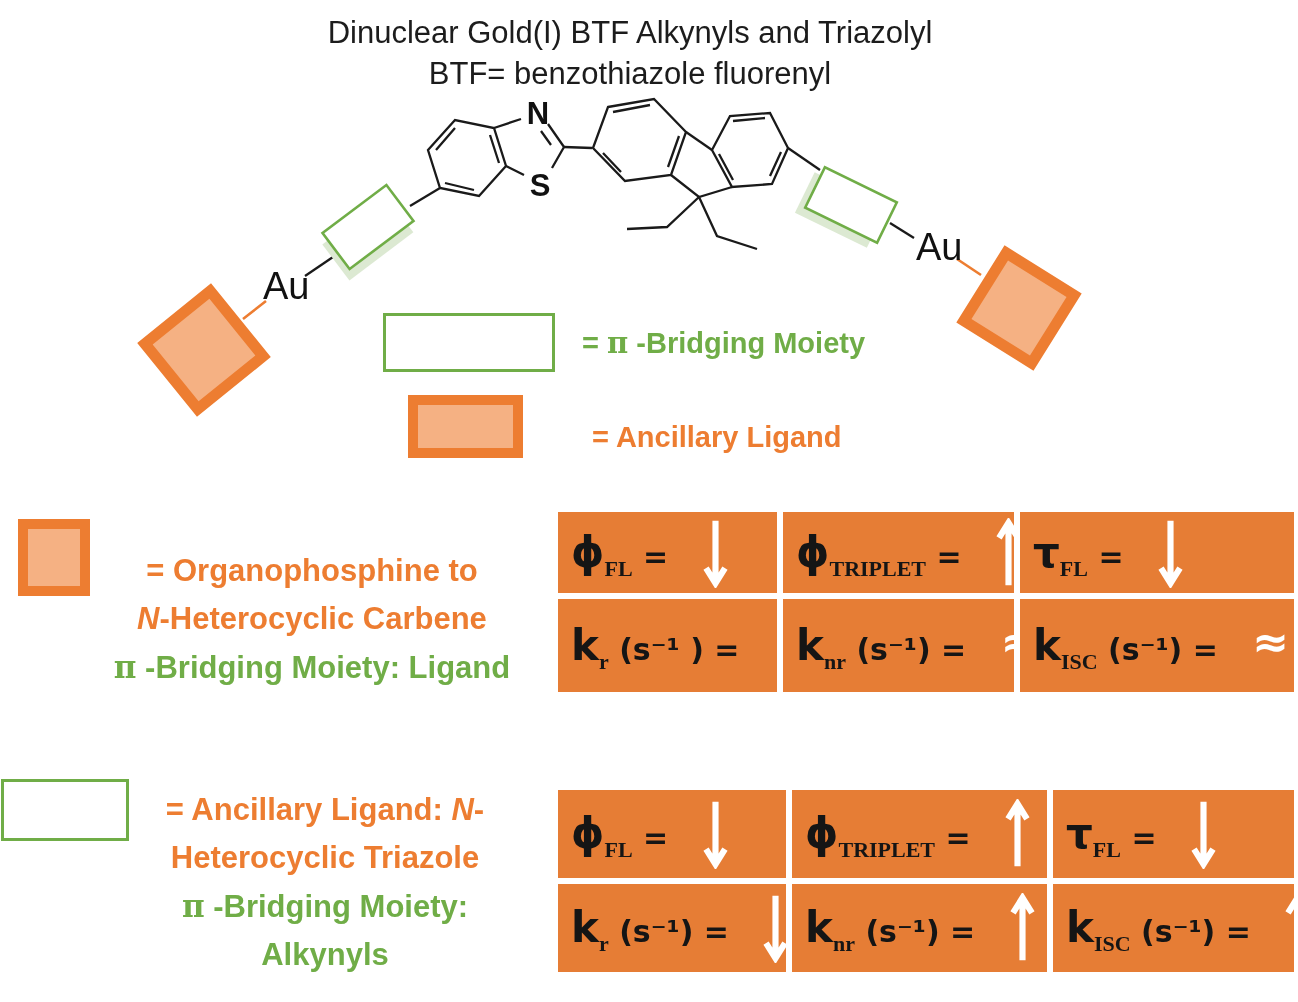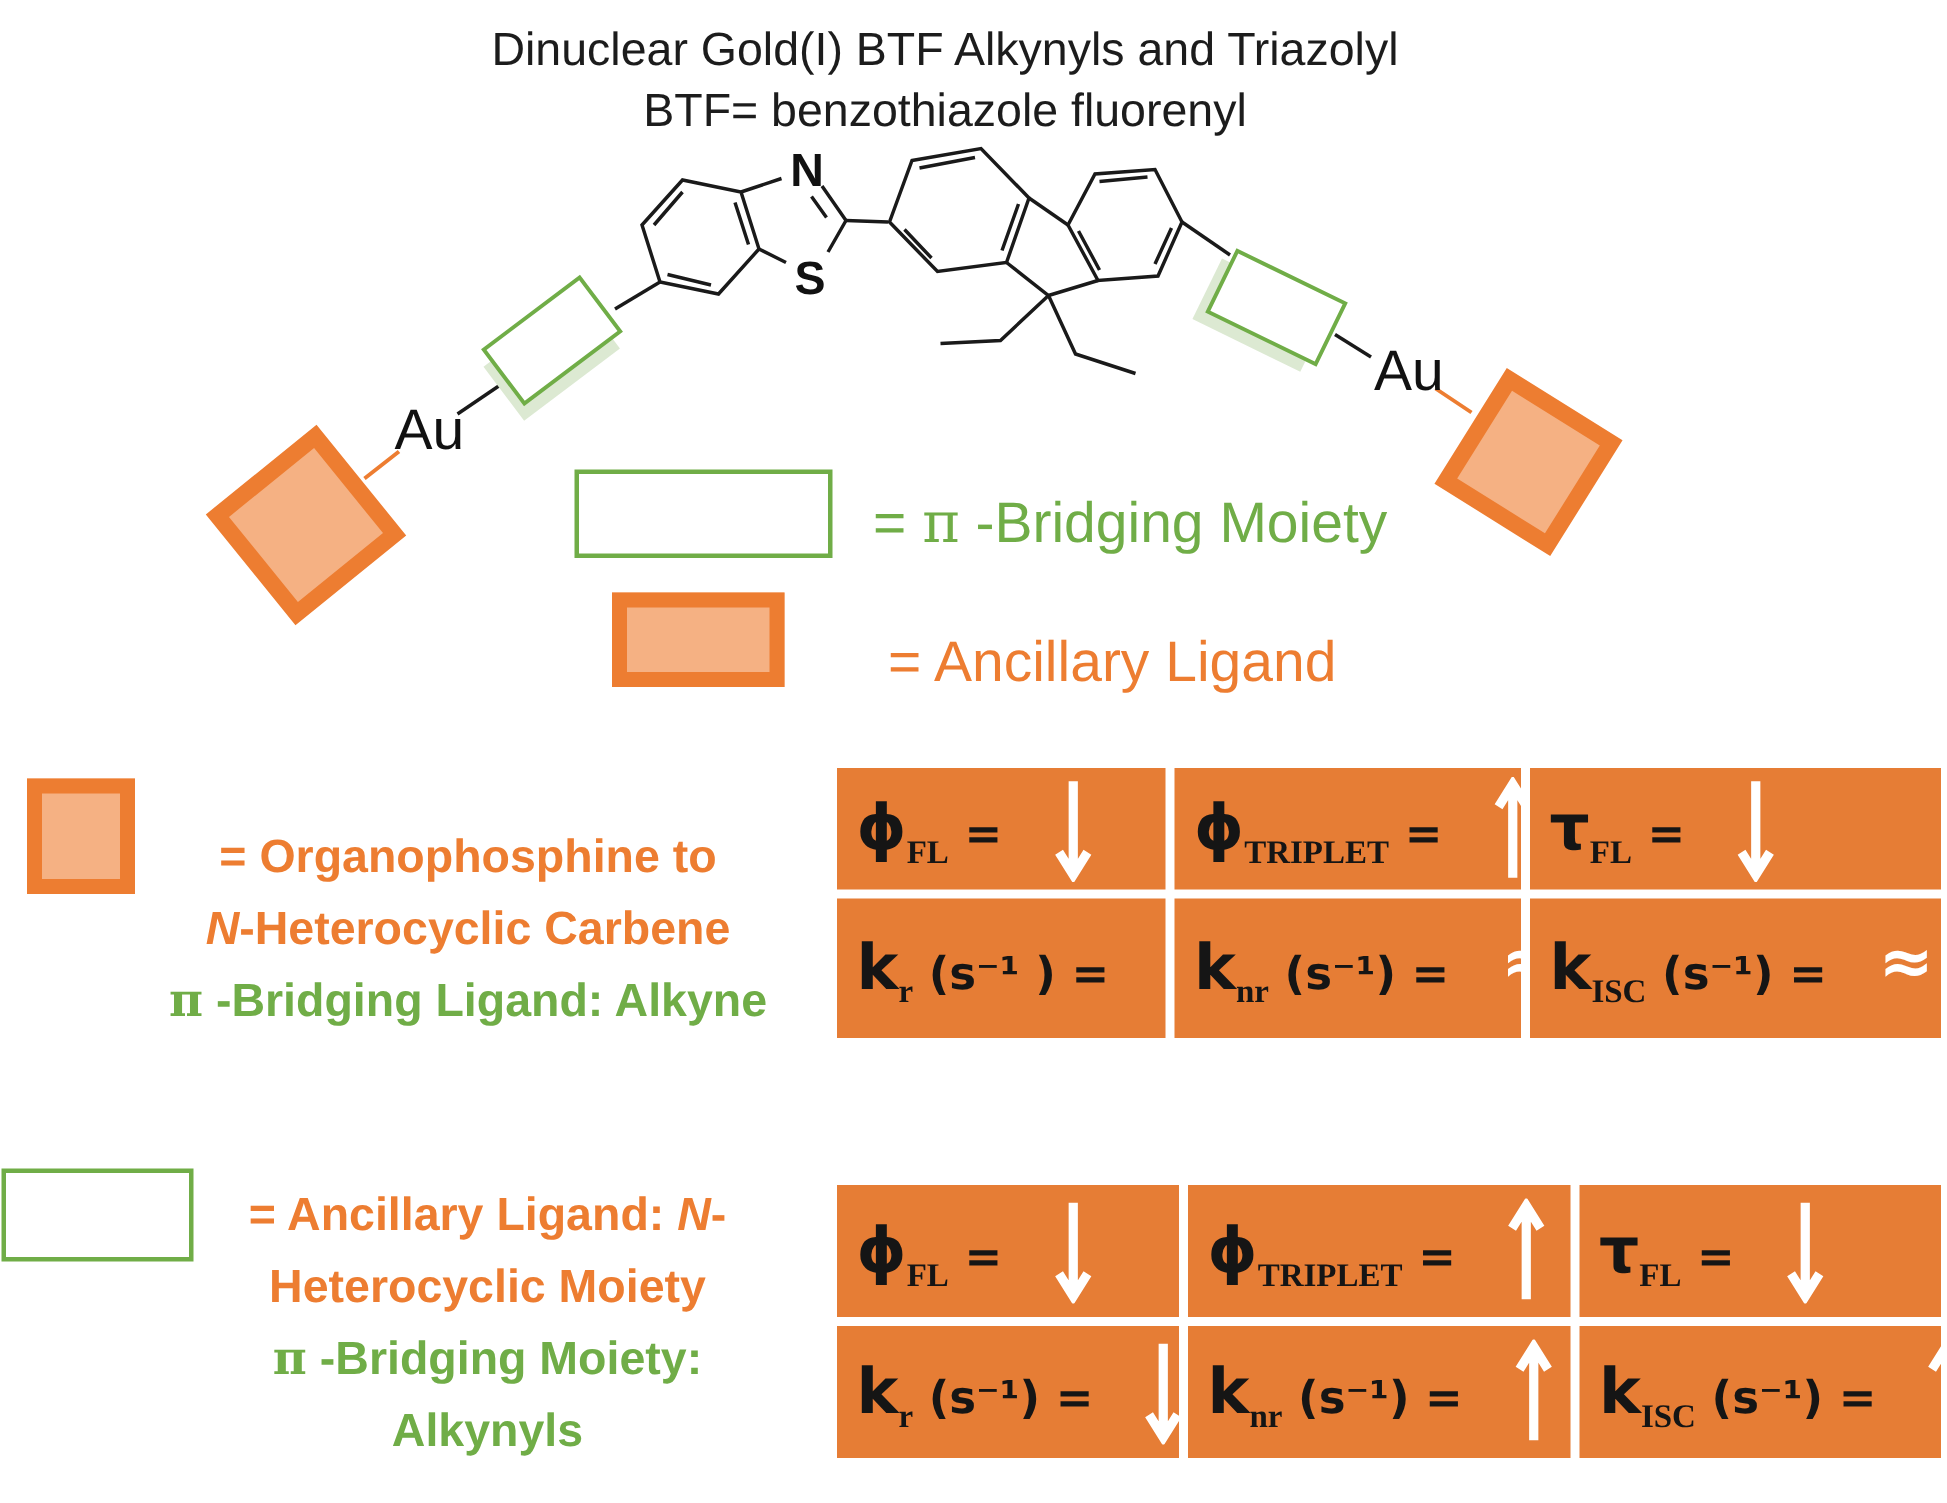--- a/index.html
+++ b/index.html
@@ -17,21 +17,21 @@
   .gshadow{fill:var(--green-shadow);}
   .gbox{fill:#ffffff;stroke:var(--green);stroke-width:2.6;}
   .obox{fill:var(--orange-fill);stroke:var(--orange);stroke-width:11;}
   .atom{font:700 31px "Liberation Sans","DejaVu Sans",sans-serif;fill:#111;}
   .metal{font:400 38px "Liberation Sans","DejaVu Sans",sans-serif;fill:#111;}
 
   
   .swatch{position:absolute;box-sizing:border-box;}
   #legend-pi-swatch{left:383px;top:313px;width:172px;height:59px;border:3px solid var(--green);background:#fff;}
   #legend-anc-swatch{left:408px;top:395px;width:115px;height:63px;border:10px solid var(--orange);background:var(--orange-fill);}
-  .legend-label{position:absolute;font-weight:400;font-size:38px;white-space:pre;}
+  .legend-label{position:absolute;font-weight:700;font-size:29px;white-space:pre;}
   #legend-pi-label{left:582px;top:326px;color:var(--green);}
   #legend-anc-label{left:592px;top:421px;color:var(--orange);}
 
   
   #alkyne-icon{left:18px;top:519px;width:72px;height:77px;border:10px solid var(--orange);background:var(--orange-fill);}
   #triazole-icon{left:1px;top:779px;width:128px;height:62px;border:3px solid var(--green);background:#fff;}
   .caption{position:absolute;text-align:center;font-weight:700;font-size:31px;line-height:48px;white-space:pre;}
   #alkyne-caption{left:52px;top:547px;width:520px;}
   #triazole-caption{left:60px;top:786px;width:530px;}
   .tline.orange{color:var(--orange);}
@@ -105,21 +105,21 @@
     <text class="metal" x="263" y="299">Au</text>
     <text class="metal" x="916" y="260">Au</text>
   </svg>
 
   <div class="swatch" id="legend-pi-swatch"></div>
   <div class="legend-label" id="legend-pi-label"><span>= </span><span class="pi">π</span><span> -Bridging Moiety</span></div>
   <div class="swatch" id="legend-anc-swatch"></div>
   <div class="legend-label" id="legend-anc-label"><span>= Ancillary Ligand</span></div>
 
   <div class="swatch" id="alkyne-icon"></div>
-  <div class="caption" id="alkyne-caption"><div class="tline orange"><span>= Organophosphine to</span></div><div class="tline orange"><span class="it">N</span><span>-Heterocyclic Carbene</span></div><div class="tline green"><span class="pi">π</span><span> -Bridging Ligand: Alkyne</span></div></div>
+  <div class="caption" id="alkyne-caption"><div class="tline orange"><span>= Organophosphine to</span></div><div class="tline orange"><span class="it">N</span><span>-Heterocyclic Carbene</span></div><div class="tline green"><span class="pi">π</span><span> -Bridging Moiety: Ligand</span></div></div>
   <div class="ptable" id="table-alkyne">
       <div class="cell">
         <span class="formula"><span class="base">ϕ</span><span class="subs">FL</span><span class="rest"> = </span></span>
         <svg viewBox="0 0 26 74" class="arrow">
           <path d="M13 3 L13 67 M3 53 L13 69 L23 53" fill="none" stroke="#FFFFFF" stroke-width="6.5"></path>
         </svg>
       </div>
       <div class="cell">
         <span class="formula"><span class="base">ϕ</span><span class="subs">TRIPLET</span><span class="rest"> = </span></span>
         <svg viewBox="0 0 26 74" class="arrow">
@@ -140,21 +140,21 @@
         <span class="formula"><span class="base">k</span><span class="subs">nr</span><span class="rest"> (s⁻¹) = </span></span>
         <span class="approx">≈</span>
       </div>
       <div class="cell">
         <span class="formula"><span class="base">k</span><span class="subs">ISC</span><span class="rest"> (s⁻¹) = </span></span>
         <span class="approx">≈</span>
       </div>
     </div>
 
   <div class="swatch" id="triazole-icon"></div>
-  <div class="caption" id="triazole-caption"><div class="tline orange"><span>= Ancillary Ligand: </span><span class="it">N</span><span>-</span></div><div class="tline orange"><span>Heterocyclic Moiety</span></div><div class="tline green"><span class="pi">π</span><span> -Bridging Moiety:</span></div><div class="tline green"><span>Alkynyls</span></div></div>
+  <div class="caption" id="triazole-caption"><div class="tline orange"><span>= Ancillary Ligand: </span><span class="it">N</span><span>-</span></div><div class="tline orange"><span>Heterocyclic Triazole</span></div><div class="tline green"><span class="pi">π</span><span> -Bridging Moiety:</span></div><div class="tline green"><span>Alkynyls</span></div></div>
   <div class="ptable" id="table-triazole">
       <div class="cell">
         <span class="formula"><span class="base">ϕ</span><span class="subs">FL</span><span class="rest"> = </span></span>
         <svg viewBox="0 0 26 74" class="arrow">
           <path d="M13 3 L13 67 M3 53 L13 69 L23 53" fill="none" stroke="#FFFFFF" stroke-width="6.5"></path>
         </svg>
       </div>
       <div class="cell">
         <span class="formula"><span class="base">ϕ</span><span class="subs">TRIPLET</span><span class="rest"> = </span></span>
         <svg viewBox="0 0 26 74" class="arrow">

